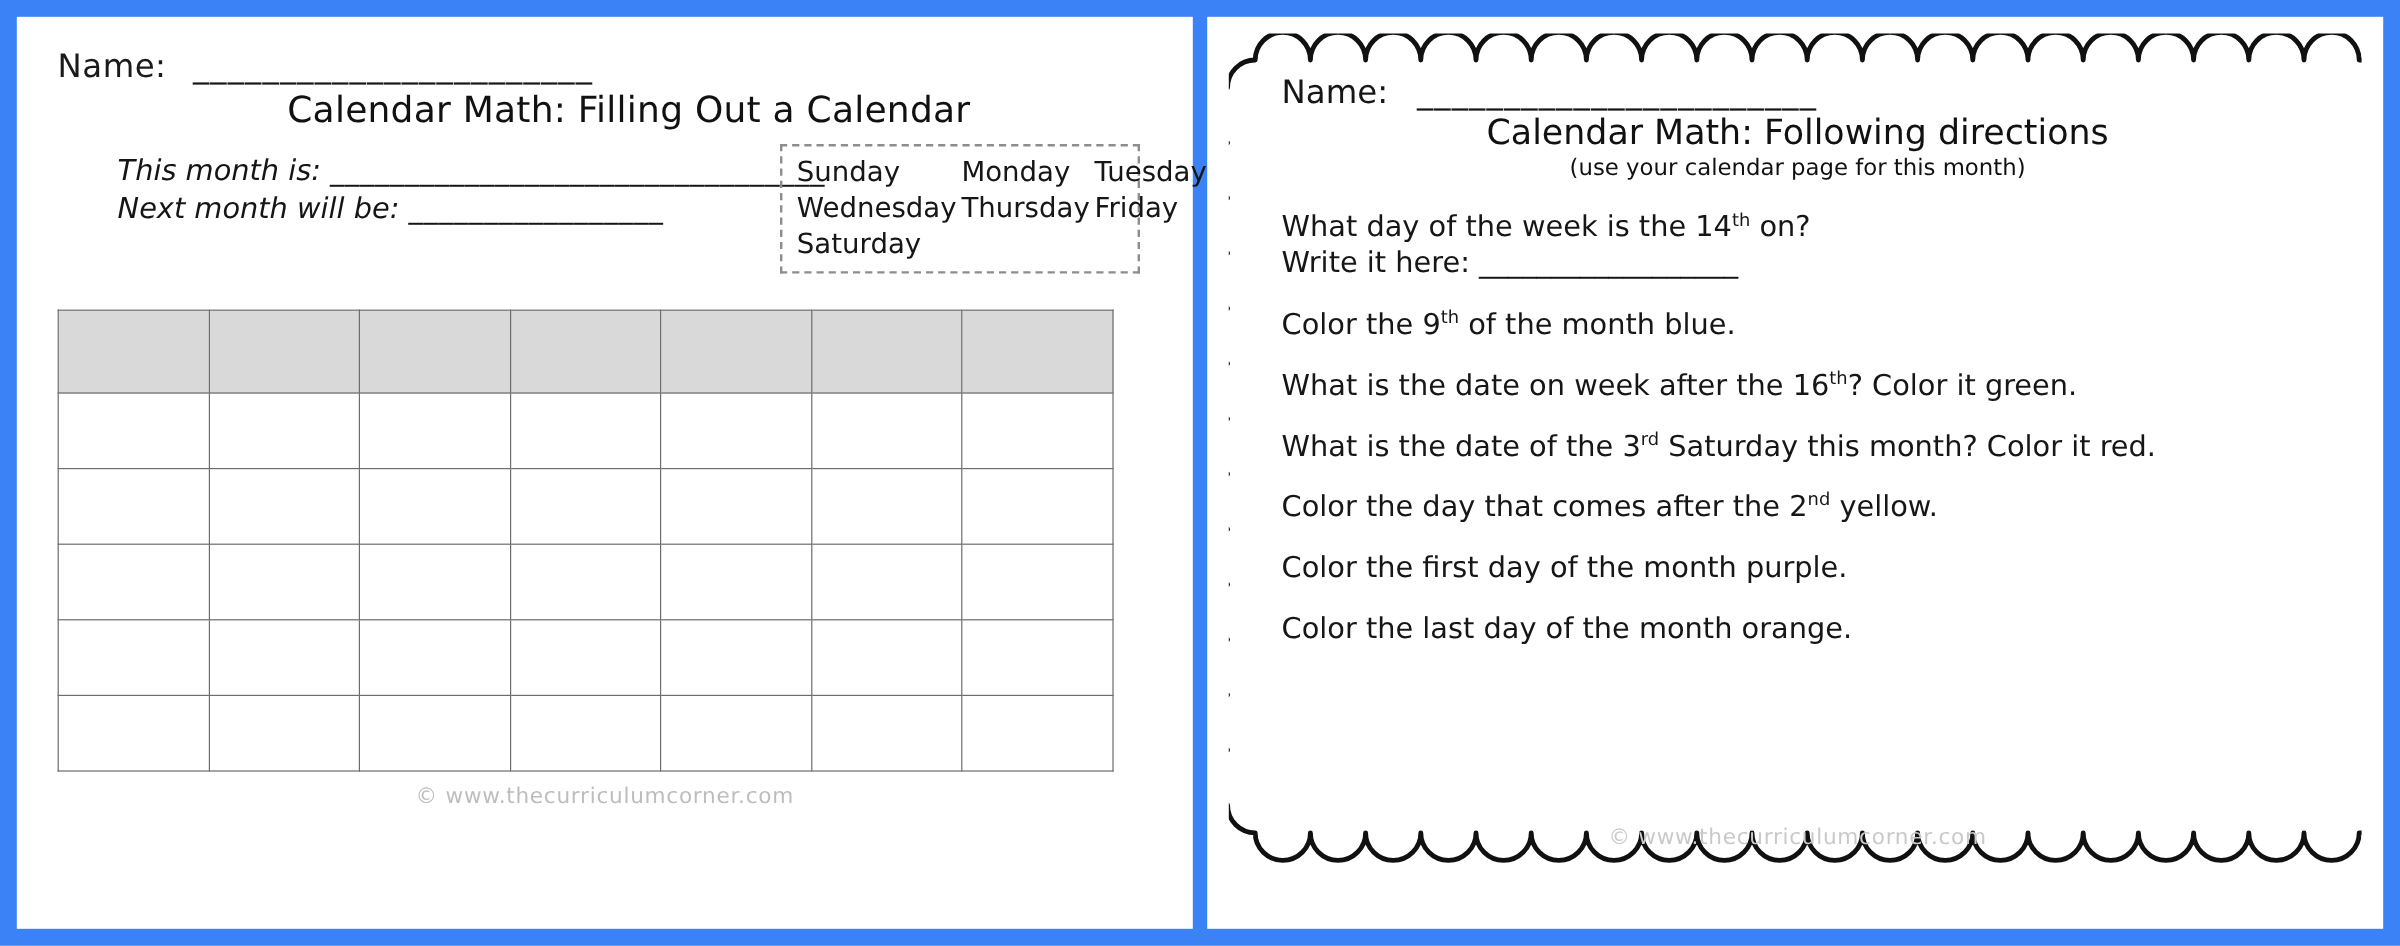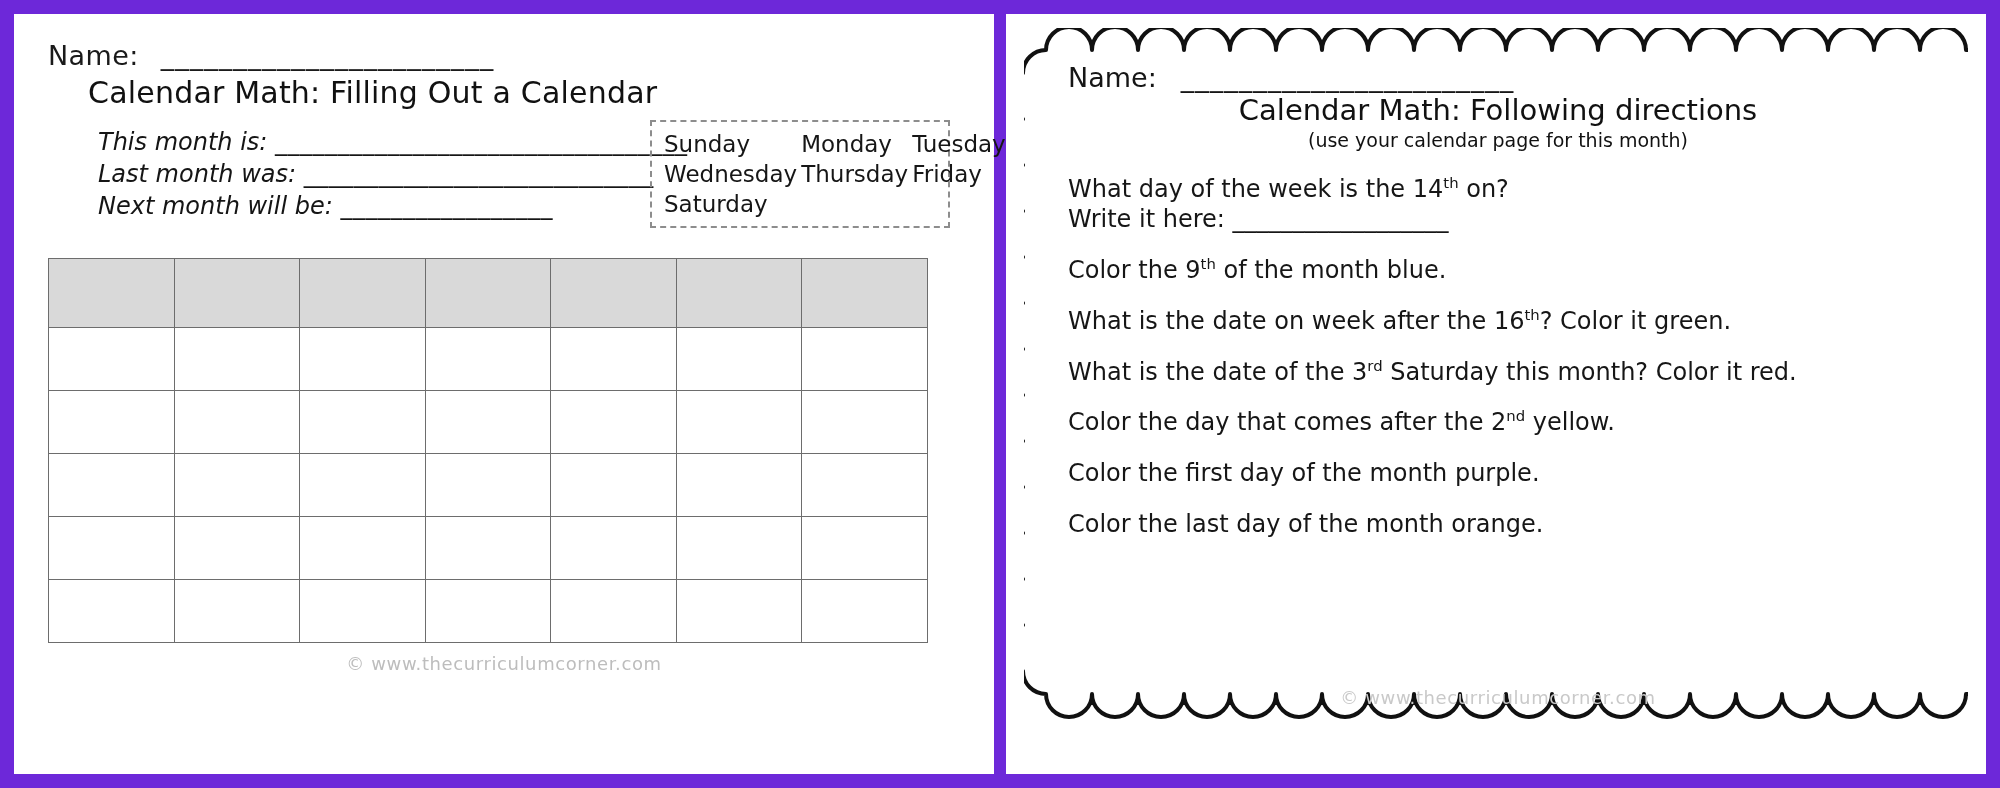--- a/index.html
+++ b/index.html
@@ -14,21 +14,21 @@
     overflow: hidden;
   }
   .canvas {
     position: relative;
     width: 2000px;
     height: 788px;
     box-sizing: border-box;
     padding: 14px 0;
     display: flex;
     justify-content: space-between;
-    background: #6d28d9;
+    background: #3b82f6;
   }
 
   
   .page-left {
     position: relative;
     width: 980px;
     height: 760px;
     margin-left: 14px;
     background: #ffffff;
     box-sizing: border-box;
@@ -41,21 +41,21 @@
     font-size: 27px;
     color: #1a1a1a;
     letter-spacing: 0.4px;
   }
   .name-label { white-space: nowrap; }
   .blank-line {
     letter-spacing: 1px;
     white-space: nowrap;
   }
   .title-left {
-    text-align: left;
+    text-align: center;
     font-size: 30px;
     margin-top: 4px;
     margin-left: 40px;
     color: #111;
     letter-spacing: 0.2px;
   }
 
   .mid-section {
     position: relative;
     margin-top: 16px;
@@ -202,24 +202,20 @@
 
     <div class="title-left">Calendar Math: Filling Out a Calendar</div>
 
     <div class="mid-section">
       <div class="prompts">
         <div class="row">
           <span>This month is:</span>
           <span class="dash">_________________________________</span>
         </div>
         <div class="row">
-          <span>Last month was:</span>
-          <span class="dash">____________________________</span>
-        </div>
-        <div class="row">
           <span>Next month will be:</span>
           <span class="dash">_________________</span>
         </div>
       </div>
 
       <div class="daybox">
         <div class="dgrid">
           <span>Sunday</span>
           <span>Monday</span>
           <span>Tuesday</span>

